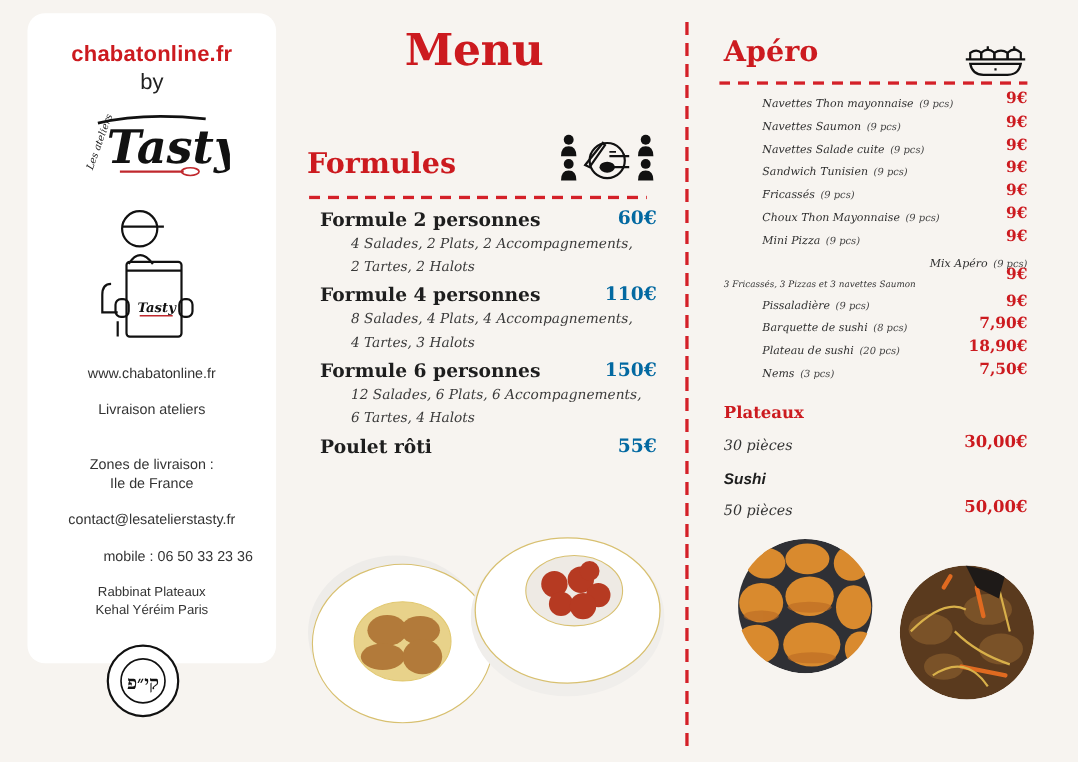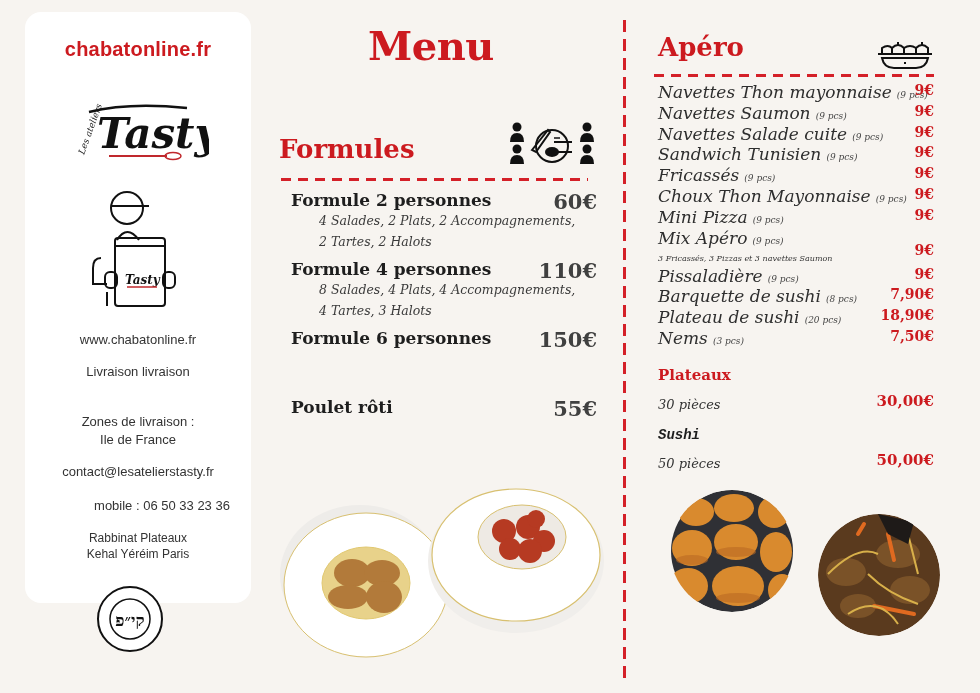--- a/index.html
+++ b/index.html
@@ -20,45 +20,46 @@
   .seal { position: absolute; top: 572px; left: 70px; width: 70px; height: 70px; }
 
   
   .menu-title { position: absolute; left: 368px; top: 22px; font-family: "DejaVu Serif", serif; font-weight: 900; font-size: 40px; color: #cc1a1f; letter-spacing: -0.5px; }
   .sec-title { position: absolute; font-family: "DejaVu Serif", serif; font-weight: 900; color: #cc1a1f; }
   .dash-h { position: absolute; height: 3px; background: repeating-linear-gradient(to right, #d42028 0 10px, transparent 10px 17px); }
   .dash-v { position: absolute; width: 3px; background: repeating-linear-gradient(to bottom, #d42028 0 12px, transparent 12px 19px); }
 
   .formule { position: absolute; left: 291px; width: 330px; }
   .formule .name { font-family: "DejaVu Serif", serif; font-weight: 700; font-size: 17px; color: #1e1e1e; }
-  .formule .price { position: absolute; right: 24px; top: -1px; font-family: "DejaVu Serif", serif; font-weight: 700; font-size: 21px; color: #404040; }
+  .formule .price { position: absolute; right: 24px; top: -1px; font-family: "DejaVu Serif", serif; font-weight: 700; font-size: 17px; color: #0369a1; }
   .formule .desc { font-family: "DejaVu Serif", serif; font-style: italic; font-size: 12.5px; line-height: 21px; color: #3a3a3a; margin-left: 28px; }
 
   .plates { position: absolute; left: 278px; top: 475px; width: 332px; height: 210px; }
 
   
   .apero-list { position: absolute; left: 658px; top: 82px; width: 276px; }
   .apero-row { position: relative; height: 20.8px; white-space: nowrap; }
-  .apero-row .n { font-family: "DejaVu Serif", serif; font-style: italic; font-size: 17px; color: #2e2e2e; }
+  .apero-row .n { font-family: "DejaVu Serif", serif; font-style: italic; font-size: 10px; color: #2e2e2e; margin-left: 35px; }
   .apero-row .q { font-family: "DejaVu Serif", serif; font-style: italic; font-size: 9px; color: #444; }
   .apero-row .p { position: absolute; right: 0; top: 0; font-family: "DejaVu Serif", serif; font-weight: 700; font-size: 14px; color: #cc1a1f; }
   .apero-sub { font-family: "DejaVu Serif", serif; font-style: italic; font-size: 8px; color: #333; }
 
   .plat-row { position: absolute; left: 658px; width: 276px; }
   .plat-row .l { font-family: "DejaVu Serif", serif; font-style: italic; font-size: 13px; color: #333; }
   .plat-row .r { position: absolute; right: 0; top: -2px; font-family: "DejaVu Serif", serif; font-weight: 700; font-size: 15px; color: #cc1a1f; }
-  .sub-head { position: absolute; left: 658px; font-family: Liberation Mono, monospace; font-weight: 700; font-style: italic; font-size: 14px; color: #1e1e1e; }
+  .sub-head { position: absolute; left: 658px; font-family: Liberation Sans, sans-serif; font-weight: 700; font-style: italic; font-size: 14px; color: #1e1e1e; }
 
   .photo { position: absolute; border-radius: 50%; overflow: hidden; }
 </style>
 </head>
 <body>
 
 <div class="sidebar">
   <div class="brand">chabatonline.fr</div>
+  <div class="by">by</div>
 
   <svg class="logo" viewBox="0 0 140 70">
     <text x="6" y="52" font-family="DejaVu Serif, serif" font-style="italic" font-size="9" fill="#222" transform="rotate(-70 14 48)">Les ateliers</text>
     <path d="M20 14 Q60 4 118 10" stroke="#111" stroke-width="2.5" fill="none"></path>
     <text x="28" y="50" font-family="DejaVu Serif, serif" font-style="italic" font-weight="700" font-size="42" fill="#111">Tasty</text>
     <line x1="40" y1="58" x2="98" y2="58" stroke="#c0282d" stroke-width="2"></line>
     <ellipse cx="104" cy="58" rx="8" ry="3.5" stroke="#c0282d" stroke-width="1.5" fill="none"></ellipse>
   </svg>
 
   <svg class="delivery-illus" viewBox="0 0 104 122" fill="none" stroke="#111" stroke-width="2">
@@ -70,21 +71,21 @@
     <line x1="28" y1="58" x2="78" y2="58"></line>
     <rect x="18" y="84" width="12" height="16" rx="5"></rect>
     <rect x="76" y="84" width="12" height="16" rx="5"></rect>
     <line x1="20" y1="104" x2="20" y2="118"></line>
     <text x="38" y="96" font-family="DejaVu Serif, serif" font-style="italic" font-weight="700" font-size="12" fill="#111" stroke="none">Tasty</text>
     <line x1="40" y1="99" x2="70" y2="99" stroke="#c0282d" stroke-width="1.5"></line>
   </svg>
 
   <div class="info" style="top:319px;">www.chabatonline.fr</div>
   <div class="info" style="top:351px;">
-    <div>Livraison livraison</div>
+    <div>Livraison ateliers</div>
   </div>
   <div class="info" style="top:401px;">
     <div>Zones de livraison :</div>
     <div>Ile de France</div>
   </div>
   <div class="info" style="top:451px;">contact@lesatelierstasty.fr</div>
   <div class="info" style="top:485px;padding-left:48px;">mobile : 06 50 33 23 36</div>
   <div class="info" style="top:518px; font-size:12px; line-height:16px;">
     <div>Rabbinat Plateaux</div>
     <div>Kehal Yéréim Paris</div>
@@ -131,20 +132,24 @@
   <div class="name">Formule 4 personnes</div>
   <div class="price">110€</div>
   <div class="desc">
     <div>8 Salades, 4 Plats, 4 Accompagnements,</div>
     <div>4 Tartes, 3 Halots</div>
   </div>
 </div>
 <div class="formule" style="top:328px;">
   <div class="name">Formule 6 personnes</div>
   <div class="price">150€</div>
+  <div class="desc">
+    <div>12 Salades, 6 Plats, 6 Accompagnements,</div>
+    <div>6 Tartes, 4 Halots</div>
+  </div>
 </div>
 <div class="formule" style="top:397px;">
   <div class="name">Poulet rôti</div>
   <div class="price">55€</div>
 </div>
 
 <svg class="plates" viewBox="0 0 332 210">
   <ellipse cx="82" cy="100" rx="80" ry="70" fill="#eeece9"></ellipse>
   <ellipse cx="88" cy="110" rx="82" ry="72" fill="#ffffff" stroke="#d8c070" stroke-width="1"></ellipse>
   <ellipse cx="88" cy="108" rx="44" ry="36" fill="#e8d28a" stroke="#e1c870" stroke-width="1"></ellipse>
@@ -184,21 +189,21 @@
 <div class="dash-h" style="left:654px; top:74px; width:280px;"></div>
 
 <div class="apero-list">
   <div class="apero-row"><span class="n">Navettes Thon mayonnaise</span> <span class="q">(9 pcs)</span><span class="p">9€</span></div>
   <div class="apero-row"><span class="n">Navettes Saumon</span> <span class="q">(9 pcs)</span><span class="p">9€</span></div>
   <div class="apero-row"><span class="n">Navettes Salade cuite</span> <span class="q">(9 pcs)</span><span class="p">9€</span></div>
   <div class="apero-row"><span class="n">Sandwich Tunisien</span> <span class="q">(9 pcs)</span><span class="p">9€</span></div>
   <div class="apero-row"><span class="n">Fricassés</span> <span class="q">(9 pcs)</span><span class="p">9€</span></div>
   <div class="apero-row"><span class="n">Choux Thon Mayonnaise</span> <span class="q">(9 pcs)</span><span class="p">9€</span></div>
   <div class="apero-row"><span class="n">Mini Pizza</span> <span class="q">(9 pcs)</span><span class="p">9€</span></div>
-  <div class="apero-row" style="height:18px;"><span class="n">Mix Apéro</span> <span class="q">(9 pcs)</span></div>
+  <div class="apero-row" style="height:18px;text-align:right;"><span class="n">Mix Apéro</span> <span class="q">(9 pcs)</span></div>
   <div class="apero-row" style="height:20px;"><span class="apero-sub">3 Fricassés, 3 Pizzas et 3 navettes Saumon</span><span class="p" style="top:-4px;">9€</span></div>
   <div class="apero-row"><span class="n">Pissaladière</span> <span class="q">(9 pcs)</span><span class="p">9€</span></div>
   <div class="apero-row"><span class="n">Barquette de sushi</span> <span class="q">(8 pcs)</span><span class="p">7,90€</span></div>
   <div class="apero-row"><span class="n">Plateau de sushi</span> <span class="q">(20 pcs)</span><span class="p">18,90€</span></div>
   <div class="apero-row"><span class="n">Nems</span> <span class="q">(3 pcs)</span><span class="p">7,50€</span></div>
 </div>
 
 <div class="sec-title" style="left:658px; top:366px; font-size:15px;">Plateaux</div>
 <div class="plat-row" style="top:394px;">
   <span class="l">30 pièces</span>

